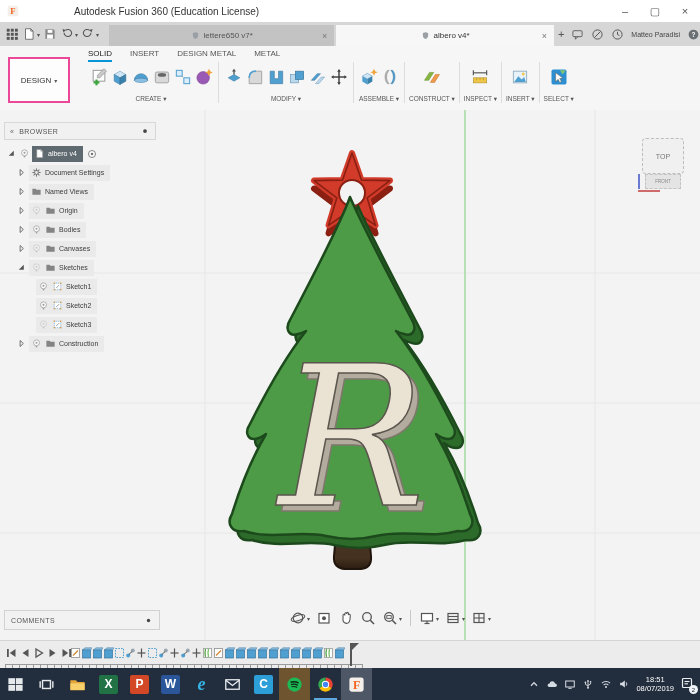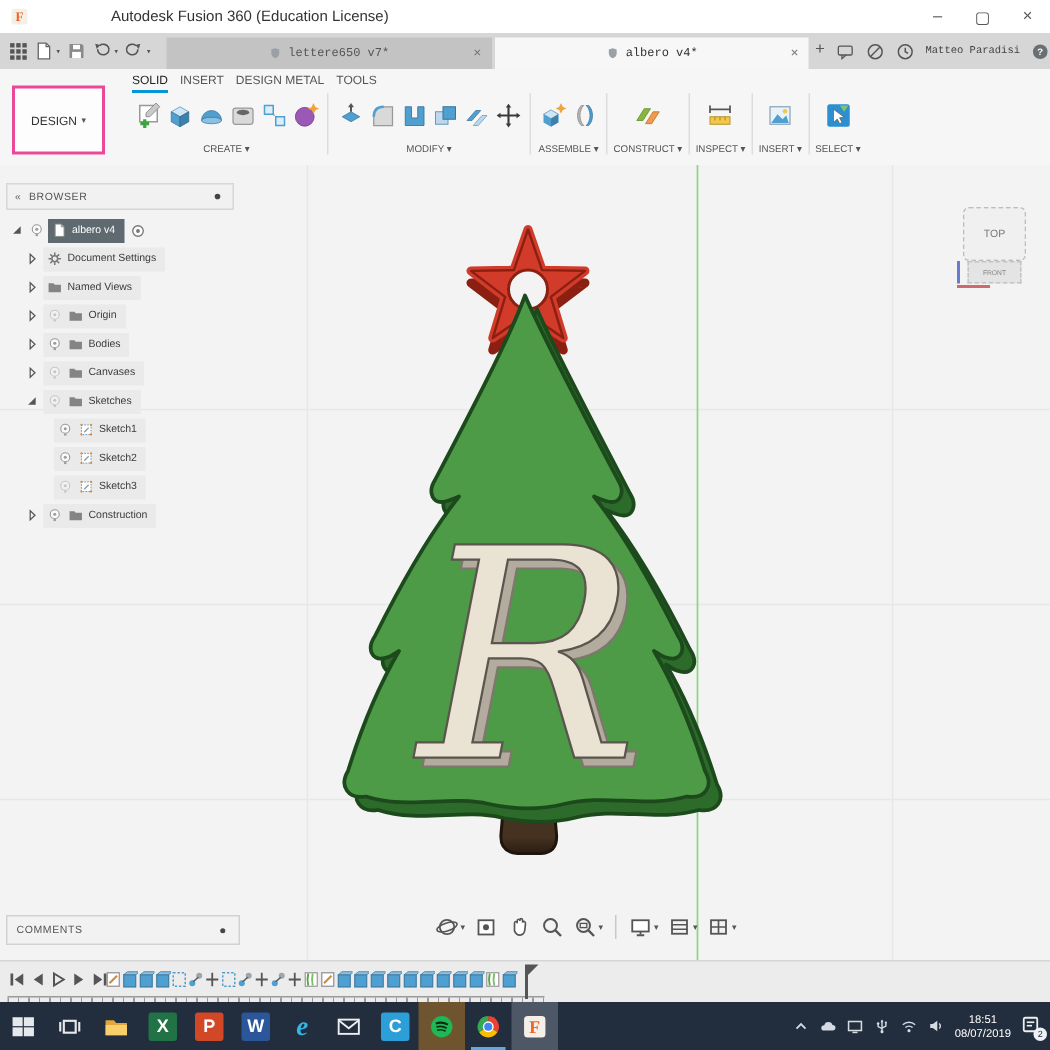--- a/index.html
+++ b/index.html
@@ -4,37 +4,37 @@
 <style>
   html,body{margin:0;padding:0;width:700px;height:700px;overflow:hidden;
     font-family:"Liberation Sans",sans-serif;background:#f3f3f3;user-select:none;}
   
   .tb{position:absolute;left:0;top:0;width:700px;height:22px;background:#ffffff;border-bottom:1px solid #e3e3e3;display:flex;align-items:center;}
   .tb .appico{width:14px;height:14px;margin:0 6px 0 6px;}
   .tb .title{font-size:10px;color:#333;margin-left:48px;}
   .winctl{margin-left:auto;display:flex;height:22px;}
   .winctl span{width:30px;height:22px;display:flex;align-items:center;justify-content:center;font-size:11px;color:#555;}
   
-  .appbar{position:absolute;left:0;top:22px;width:700px;height:24px;background:#d6d6d6;display:flex;align-items:flex-end;font-family:Liberation Mono, monospace;}
+  .appbar{position:absolute;left:0;top:22px;width:700px;height:24px;background:#d6d6d6;display:flex;align-items:flex-end;}
   .qa{display:flex;align-items:center;height:24px;padding-left:5px;gap:3px;}
   .qa .qbtn{display:flex;align-items:center;color:#444;}
   .qa svg{width:14px;height:14px;}
   .caret{font-size:6px;color:#555;margin-left:1px;}
   .tab{height:21px;display:flex;align-items:center;justify-content:center;position:relative;font-size:8px;color:#555;}
   .tab .shield{width:9px;height:9px;margin-right:4px;}
   .tab .x{position:absolute;right:7px;font-size:9px;color:#777;}
   .tab1{width:234px;margin-left:10px;background:#c3c3c3;}
   .tab2{width:226px;margin-left:2px;background:#f7f7f7;color:#333;}
   .appbar-right{display:flex;align-items:center;height:24px;margin-left:4px;gap:7px;}
   .appbar-right svg{width:13px;height:13px;}
   .user{font-size:7px;color:#444;white-space:nowrap;}
   
   .ribbon{position:absolute;left:0;top:46px;width:700px;height:64px;background:#f6f6f6;border-bottom:1px solid #c9c9c9;}
   .design{position:absolute;left:8px;top:11px;width:58px;height:42px;background:#fdfdfd;border:2px solid #ec4899;display:flex;align-items:center;justify-content:center;font-size:8px;color:#333;gap:2px;}
-  .rtabs{position:absolute;left:88px;top:3px;display:flex;gap:8px;font-size:8px;color:#555;}
+  .rtabs{position:absolute;left:88px;top:3px;display:flex;gap:18px;font-size:8px;color:#555;}
   .rtab{padding-bottom:2px;}
   .rtab.active{color:#222;border-bottom:2px solid #0696d7;}
   .groups{position:absolute;left:84px;top:16px;display:flex;align-items:flex-start;}
   .grp{display:flex;flex-direction:column;align-items:center;padding:0 4px;border-right:1px solid #ddd;}
   .grp:last-child{border-right:none;}
   .gicons{display:flex;align-items:center;height:30px;}
   .gic{width:21px;height:28px;display:flex;align-items:center;justify-content:center;}
   .gic svg{width:20px;height:20px;}
   .glabel{font-size:6.5px;color:#555;margin-top:3px;white-space:nowrap;}
   
@@ -512,21 +512,21 @@
 
 <div class="ribbon">
   <div class="design">
     <span>DESIGN</span>
     <span class="caret">▾</span>
   </div>
   <div class="rtabs" id="rtabs">
       <span class="rtab active">SOLID</span>
       <span class="rtab">INSERT</span>
       <span class="rtab">DESIGN METAL</span>
-      <span class="rtab">TOOLS</span>
+      <span class="rtab">METAL</span>
     </div>
   <div class="groups" id="rgroups">
       <div class="grp">
         <div class="gicons">
           <div class="gic">
             <svg>
               <use href="#s-create-sketch"></use>
             </svg>
           </div>
           <div class="gic">

